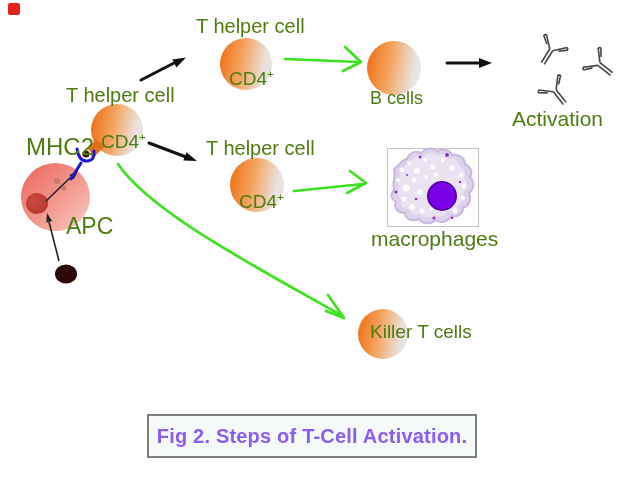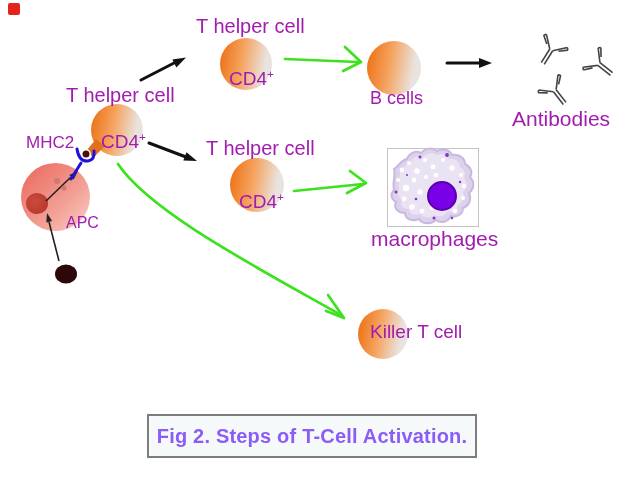--- a/index.html
+++ b/index.html
@@ -1,20 +1,20 @@
 <!DOCTYPE html>
 <html><head>
 <meta charset="utf-8">
 <style>
   html,body{margin:0;padding:0;background:#ffffff;}
   .stage{
     position:relative;width:628px;height:501px;background:#ffffff;overflow:hidden;
     font-family:"Liberation Sans", sans-serif;color:#1c1c1c;
   }
-  .lbl{position:absolute;white-space:nowrap;line-height:1.1;color:#a21caf;z-index:4;}
+  .lbl{position:absolute;white-space:nowrap;line-height:1.1;color:#4d7c0f;z-index:4;}
   .lbl sup{font-size:0.62em;}
   .cell{position:absolute;border-radius:50%;z-index:1;
     background:linear-gradient(100deg,#ed7418 6%,#f5a35f 42%,#e9e3df 82%);}
   .apc{position:absolute;border-radius:50%;z-index:1;
     background:linear-gradient(135deg,#ec7065 12%,#f3a197 62%,#f8ccc2 96%);}
   .nucleus{position:absolute;border-radius:50%;z-index:2;
     background:radial-gradient(circle at 40% 40%,#cc4a3d,#b23429);}
   .frame{position:absolute;border:1px solid #c3c3c3;background:#ffffff;z-index:1;}
   .caption{
     position:absolute;left:147px;top:414px;width:330px;height:44px;z-index:4;
@@ -158,29 +158,29 @@
           <circle cx="452" cy="218" r="1.2"></circle>
       </g>
       <circle fill="#7a00e8" cx="442" cy="196" r="14" stroke="#5a00ad" stroke-width="2"></circle>
     </g>
   </svg>
 
   <div class="lbl" style="left:196px;top:15px;font-size:20px;">T helper cell</div>
   <div class="lbl" style="left:229px;top:68px;font-size:19px;"><span>CD4</span><sup>+</sup></div>
 
   <div class="lbl" style="left:66px;top:84px;font-size:20px;">T helper cell</div>
-  <div class="lbl" style="left:26px;top:134px;font-size:17px;">MHC2</div>
+  <div class="lbl" style="left:26px;top:134px;font-size:24px;">MHC2</div>
   <div class="lbl" style="left:101px;top:131px;font-size:19px;"><span>CD4</span><sup>+</sup></div>
-  <div class="lbl" style="left:66px;top:214px;font-size:16px;">APC</div>
+  <div class="lbl" style="left:66px;top:214px;font-size:23px;">APC</div>
 
   <div class="lbl" style="left:206px;top:137px;font-size:20px;">T helper cell</div>
   <div class="lbl" style="left:239px;top:191px;font-size:19px;"><span>CD4</span><sup>+</sup></div>
 
   <div class="lbl" style="left:370px;top:89px;font-size:18px;">B cells</div>
-  <div class="lbl" style="left:512px;top:107px;font-size:21px;">Antibodies</div>
+  <div class="lbl" style="left:512px;top:107px;font-size:21px;">Activation</div>
   <div class="lbl" style="left:371px;top:227px;font-size:21px;">macrophages</div>
-  <div class="lbl" style="left:370px;top:322px;font-size:19px;">Killer T cell</div>
+  <div class="lbl" style="left:370px;top:322px;font-size:19px;">Killer T cells</div>
 
   <div class="caption">
     <span>Fig 2. Steps of T-Cell Activation.</span>
   </div>
 
 </div>
 
 </body></html>

